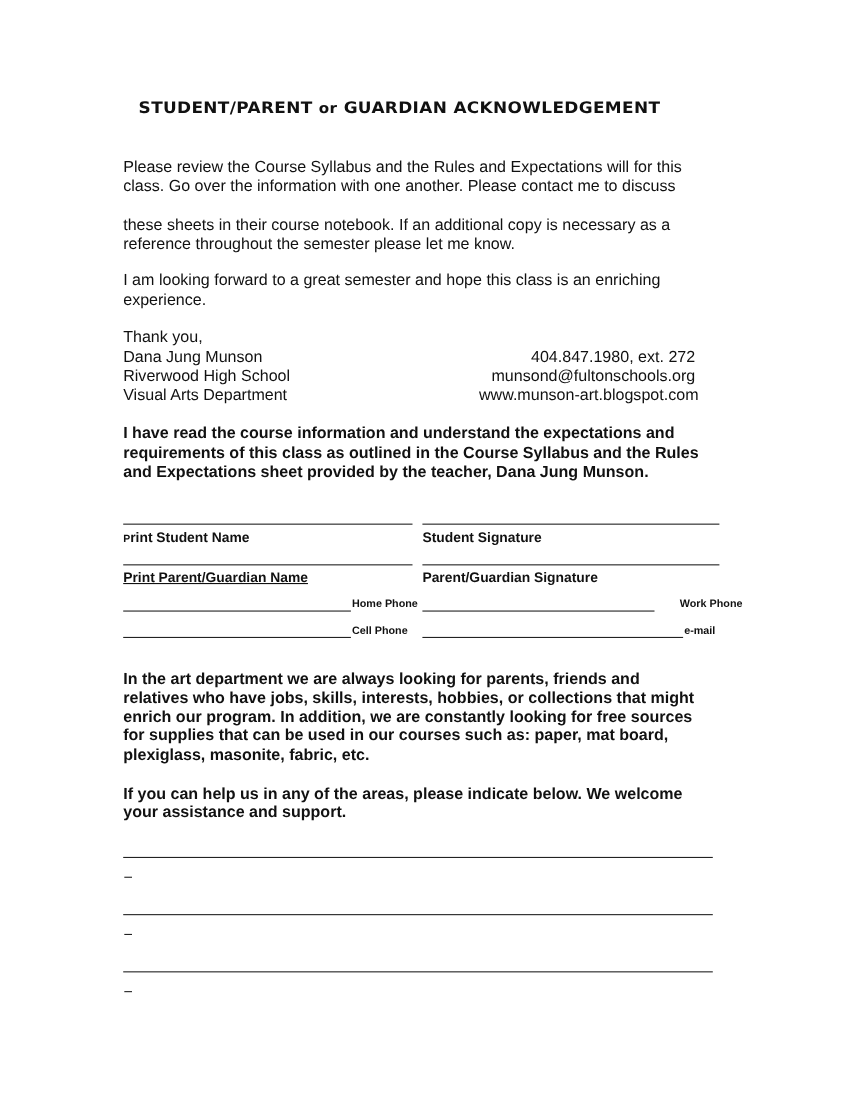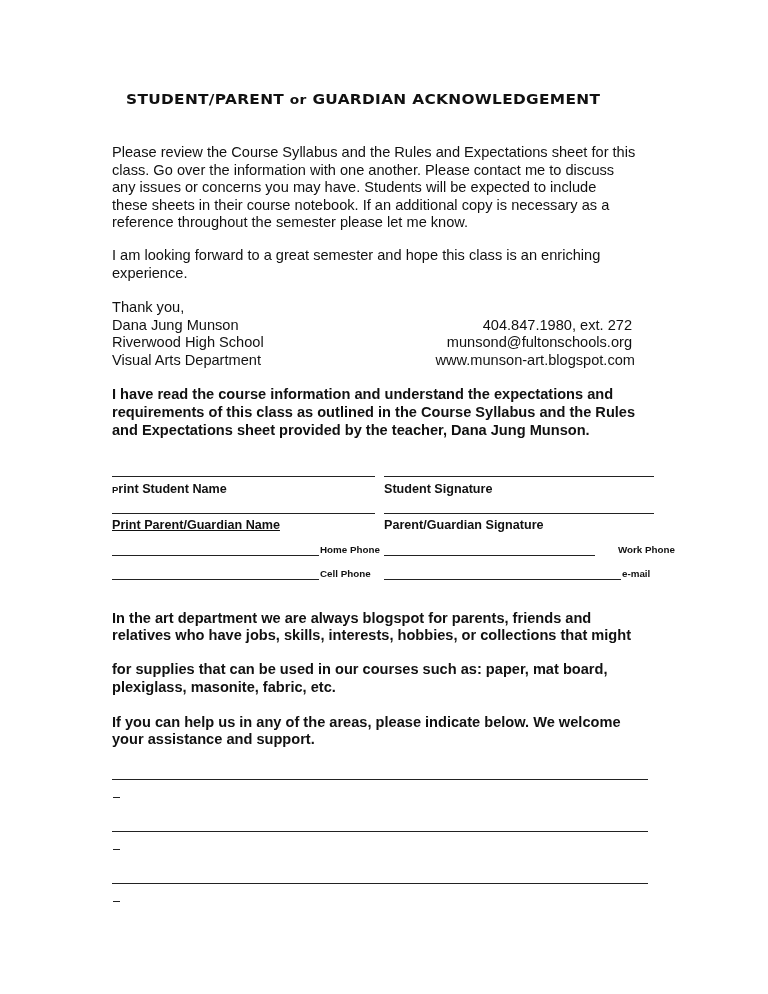--- a/index.html
+++ b/index.html
@@ -21,24 +21,23 @@
 </head>
 <body>
 
 <div class="page">
 
   <div class="title">
     <span>STUDENT/PARENT </span><span class="small">or</span><span> GUARDIAN ACKNOWLEDGEMENT</span>
   </div>
 
   <div class="p" style="top:144px;">
-    <span>Please review the </span><span class="it">Course Syllabus</span><span> and the </span><span class="it">Rules and Expectations</span><span> sheet for this</span>
+    <span>Please review the </span><span class="it">Course Syllabus</span><span> and the </span><span class="it">Rules and Expectations</span><span> will for this</span>
   </div>
   <div class="p" style="top:162px;">class.  Go over the information with one another.  Please contact me to discuss</div>
-  <div class="p" style="top:179px;">any issues or concerns you may have.  Students will be expected to include</div>
   <div class="p" style="top:197px;">these sheets in their course notebook.  If an additional copy is necessary as a</div>
   <div class="p" style="top:214px;">reference throughout the semester please let me know.</div>
 
   <div class="p" style="top:247px;">I am looking forward to a great semester and hope this class is an enriching</div>
   <div class="p" style="top:265px;">experience.</div>
 
   <div class="p" style="top:299px;">Thank you,</div>
   <div class="p" style="top:317px;">Dana Jung Munson</div>
   <div class="p" style="top:334px;">Riverwood High School</div>
   <div class="p" style="top:352px;">Visual  Arts Department</div>
@@ -68,22 +67,23 @@
   <div class="line" style="left:112px; top:555px; width:207px;"></div>
   <div class="lbl-sm" style="left:320px; top:544px;">Home Phone</div>
   <div class="line" style="left:384px; top:555px; width:211px;"></div>
   <div class="lbl-sm" style="left:596px; top:544px;margin-left:22px;">Work Phone</div>
 
   <div class="line" style="left:112px; top:579px; width:207px;"></div>
   <div class="lbl-sm" style="left:320px; top:568px;">Cell Phone</div>
   <div class="line" style="left:384px; top:579px; width:237px;"></div>
   <div class="lbl-sm" style="left:622px; top:568px;">e-mail</div>
 
-  <div class="p bold" style="top:610px;">In the art department we are always blogspot for parents, friends and</div>
+  <div class="p bold" style="top:610px;">In the art department we are always looking for parents, friends and</div>
   <div class="p bold" style="top:627px;">relatives who have jobs, skills, interests, hobbies, or collections that might</div>
+  <div class="p bold" style="top:644px;">enrich our program.  In addition, we are constantly looking for free sources</div>
   <div class="p bold" style="top:661px;">for supplies that can be used in our courses such as: paper, mat board,</div>
   <div class="p bold" style="top:679px;">plexiglass, masonite, fabric, etc.</div>
 
   <div class="p bold" style="top:731px;">your assistance and support.</div>
   <div class="p bold" style="top:714px;">If you can help us in any of the areas, please indicate below.  We welcome</div>
 
   <div class="line" style="left:112px; top:779px; width:536px;"></div>
   <div class="dash" style="left:113px; top:797px;"></div>
 
   <div class="line" style="left:112px; top:831px; width:536px;"></div>

